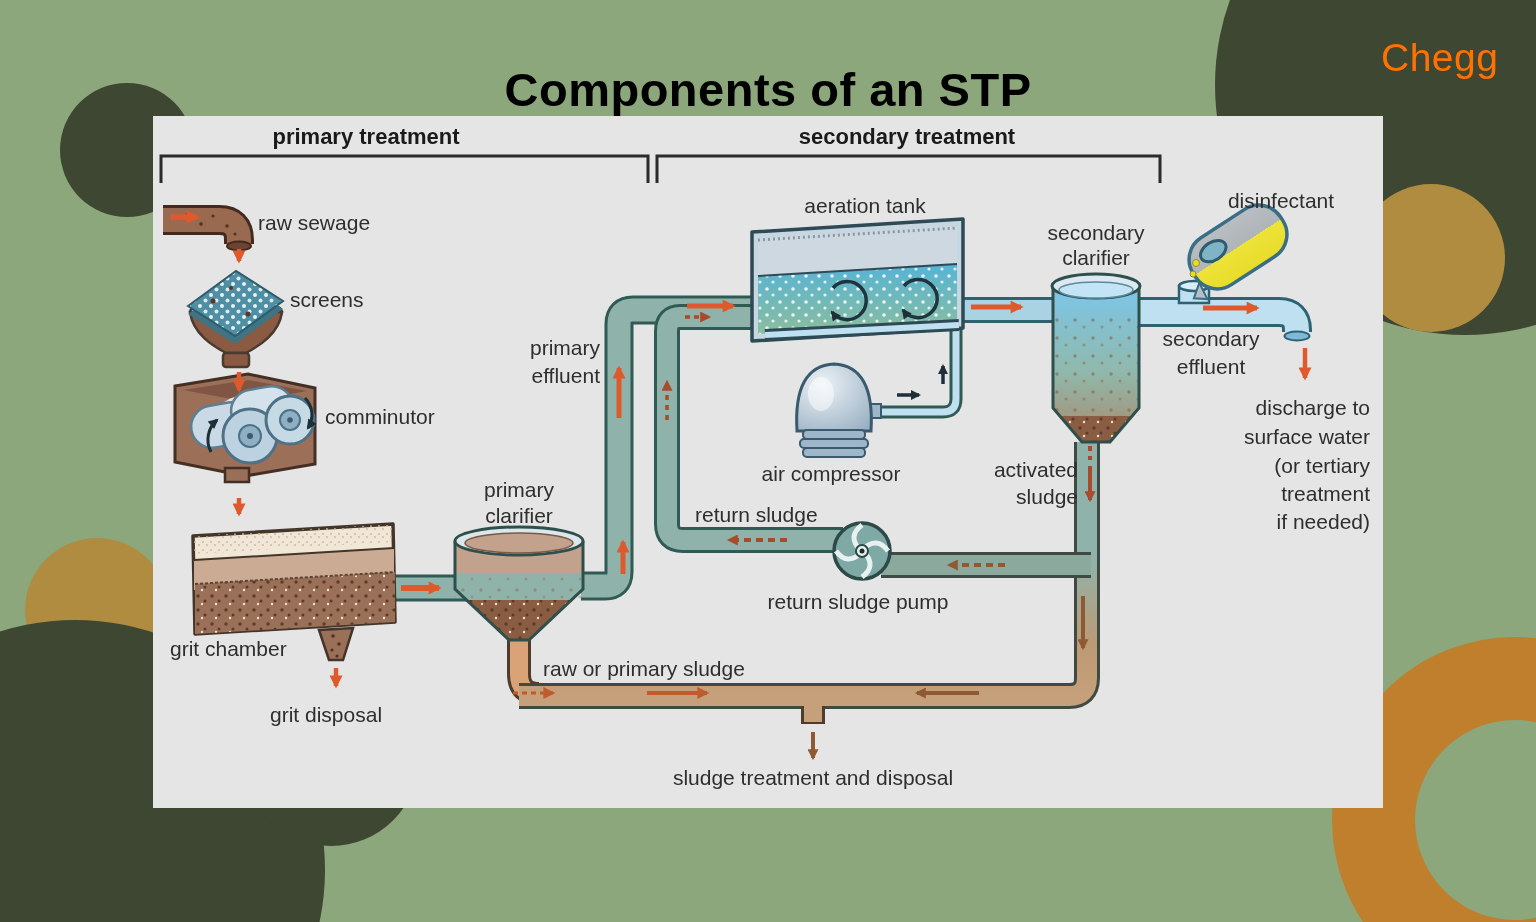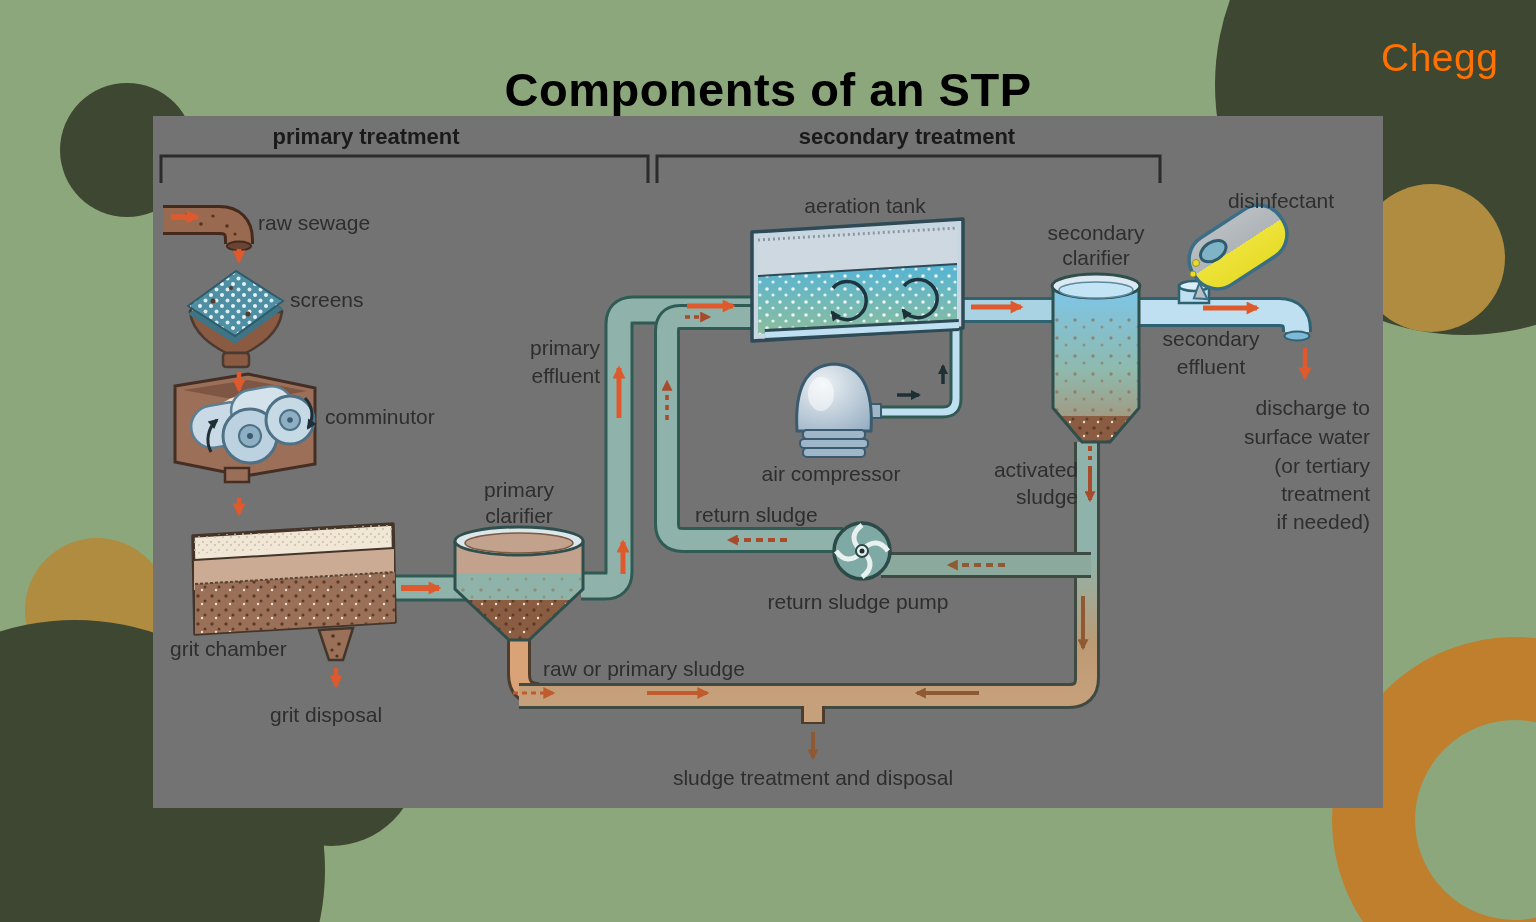--- a/index.html
+++ b/index.html
@@ -10,21 +10,21 @@
   }
   .decor{position:absolute;border-radius:50%;}
   .decor.dark{background:#3E4731;}
   .decor.tan{background:#AF8C3F;}
   #ring{
     position:absolute;left:1332px;top:637px;width:200px;height:200px;
     border:83px solid #BF7F2C;border-radius:50%;background:transparent;
   }
   #panel{
     position:absolute;left:153px;top:116px;width:1230px;height:692px;
-    background:#737373;z-index:2;
+    background:#e5e5e5;z-index:2;
   }
   #page-title{
     position:absolute;top:50px;left:50%;transform:translateX(-50%);
     font-size:47px;font-weight:bold;color:#000000;letter-spacing:.5px;
     z-index:3;white-space:nowrap;margin-top:12px;
   }
   #brand{
     position:absolute;left:1381px;top:36px;font-size:39px;font-weight:normal;
     color:#FF7100;z-index:3;letter-spacing:.5px;
   }

